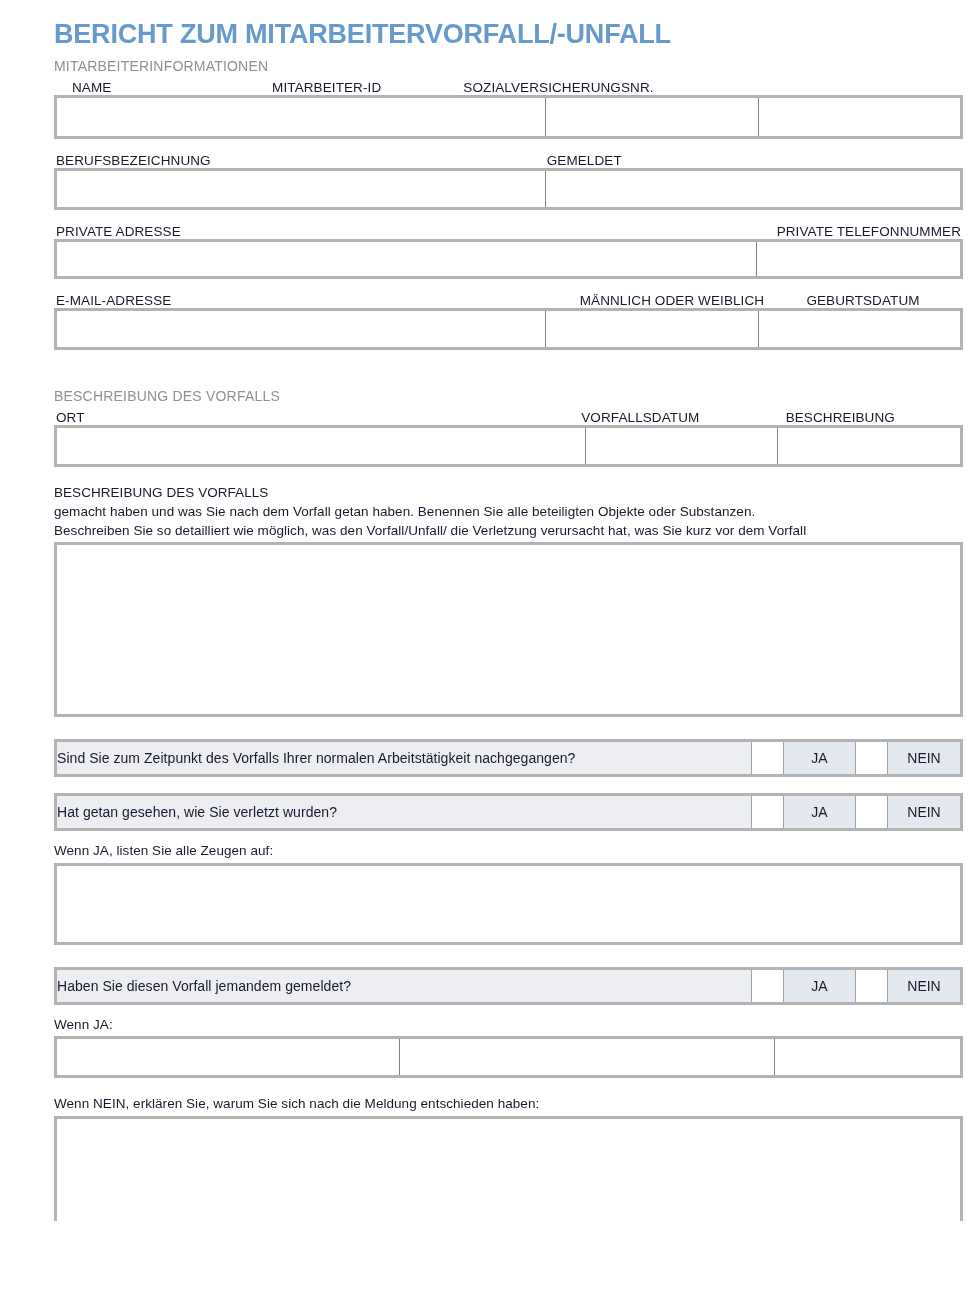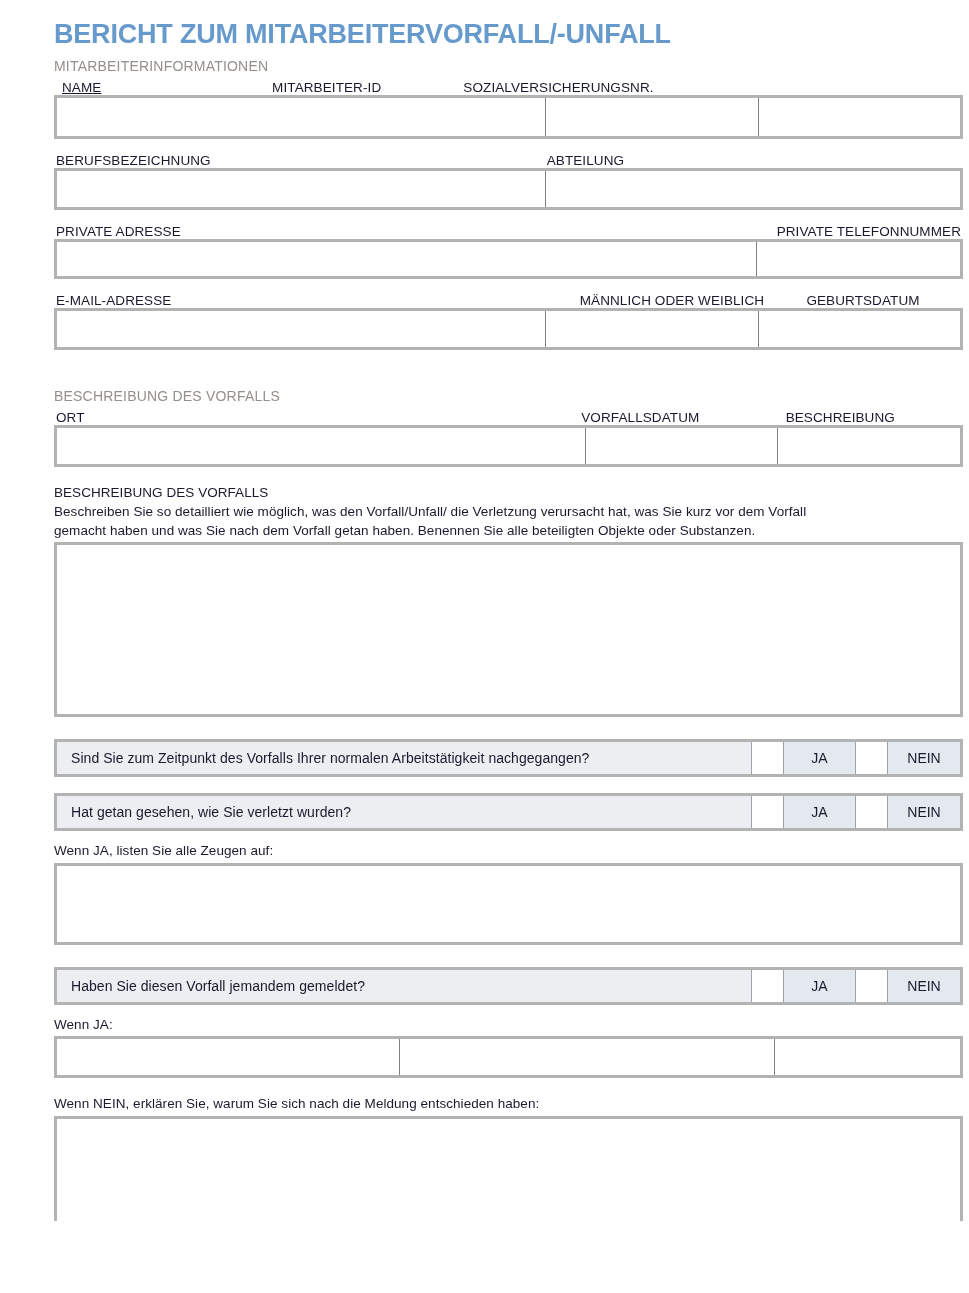--- a/index.html
+++ b/index.html
@@ -104,21 +104,20 @@
     border: 3px solid #b3b3b3;
     box-sizing: border-box;
     height: 38px;
     background: #eceef1;
   }
   .q-text {
     flex: 1 1 auto;
     background: #eceef1;
     display: flex;
     align-items: center;
-    padding-left: 14px;
     font-size: 14px;
     color: #1a1a2e;
     border-right: 1px solid #9aa3ad;
     letter-spacing: 0.05px;
   }
   .q-check {
     width: 32px;
     background: #ffffff;
     border-right: 1px solid #9aa3ad;
     box-sizing: border-box;
@@ -149,35 +148,35 @@
 </head>
 <body>
 
 <div class="page">
 
   <div class="doc-title">BERICHT ZUM MITARBEITERVORFALL/-UNFALL</div>
 
   <div class="section-heading">MITARBEITERINFORMATIONEN</div>
 
   <div class="label-row">
-    <span class="lbl" style="left:8px;text-decoration:underline;">NAME</span>
+    <span class="lbl" style="left:18px;">NAME</span>
     <span class="lbl center" style="left:30%;">MITARBEITER-ID</span>
     <span class="lbl center" style="left:55.5%;">SOZIALVERSICHERUNGSNR.</span>
   </div>
   <div class="box-row h44">
     <div class="cell" style="width:54.2%;"></div>
     <div class="cell" style="width:23.5%;"></div>
     <div class="cell" style="width:22.3%;"></div>
   </div>
 
   <div class="gap-sm"></div>
 
   <div class="label-row">
     <span class="lbl" style="left:2px;">BERUFSBEZEICHNUNG</span>
-    <span class="lbl" style="left:54.2%;">ABTEILUNG</span>
+    <span class="lbl" style="left:54.2%;">GEMELDET</span>
   </div>
   <div class="box-row h42">
     <div class="cell" style="width:54.2%;"></div>
     <div class="cell" style="width:45.8%;"></div>
   </div>
 
   <div class="gap-sm"></div>
 
   <div class="label-row">
     <span class="lbl" style="left:2px;">PRIVATE ADRESSE</span>
@@ -211,22 +210,22 @@
   <div class="box-row h42">
     <div class="cell" style="width:58.6%;"></div>
     <div class="cell" style="width:21.2%;"></div>
     <div class="cell" style="width:20.2%;"></div>
   </div>
 
   <div class="gap-md"></div>
 
   <div class="note note-block">
     <span class="note-line">BESCHREIBUNG DES VORFALLS</span>
+    <span class="note-line">gemacht haben und was Sie nach dem Vorfall getan haben.  Benennen Sie alle beteiligten Objekte oder Substanzen.</span>
     <span class="note-line">Beschreiben Sie so detailliert wie möglich, was den Vorfall/Unfall/ die Verletzung verursacht hat, was Sie kurz vor dem Vorfall</span>
-    <span class="note-line">gemacht haben und was Sie nach dem Vorfall getan haben.  Benennen Sie alle beteiligten Objekte oder Substanzen.</span>
   </div>
 
   <div class="textbox tb-desc"></div>
 
   <div class="gap-lg"></div>
 
   <div class="q-row">
     <div class="q-text">Sind Sie zum Zeitpunkt des Vorfalls Ihrer normalen Arbeitstätigkeit nachgegangen?</div>
     <div class="q-check"></div>
     <div class="q-opt">JA</div>

